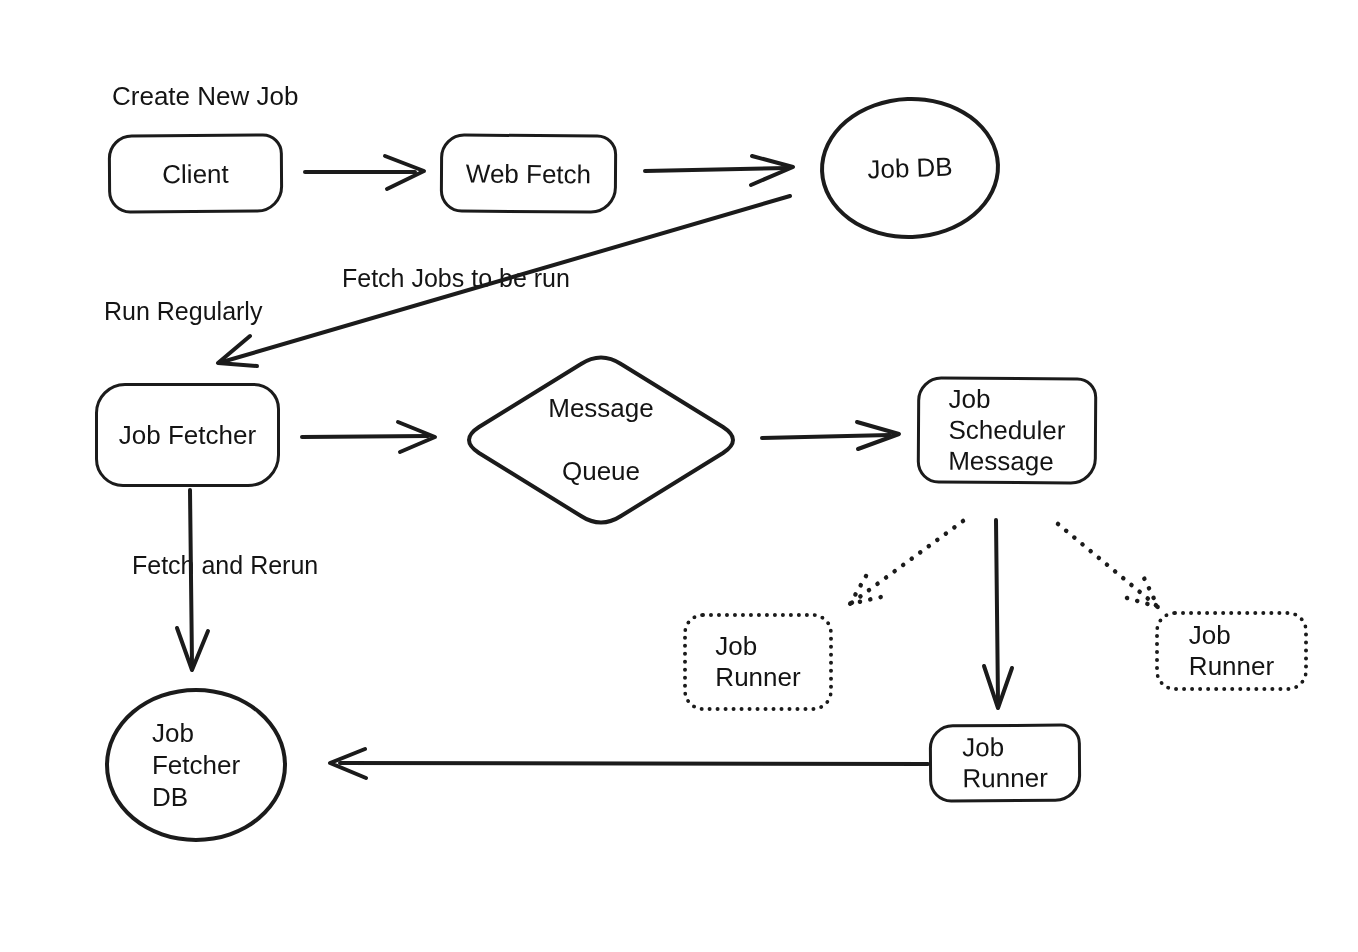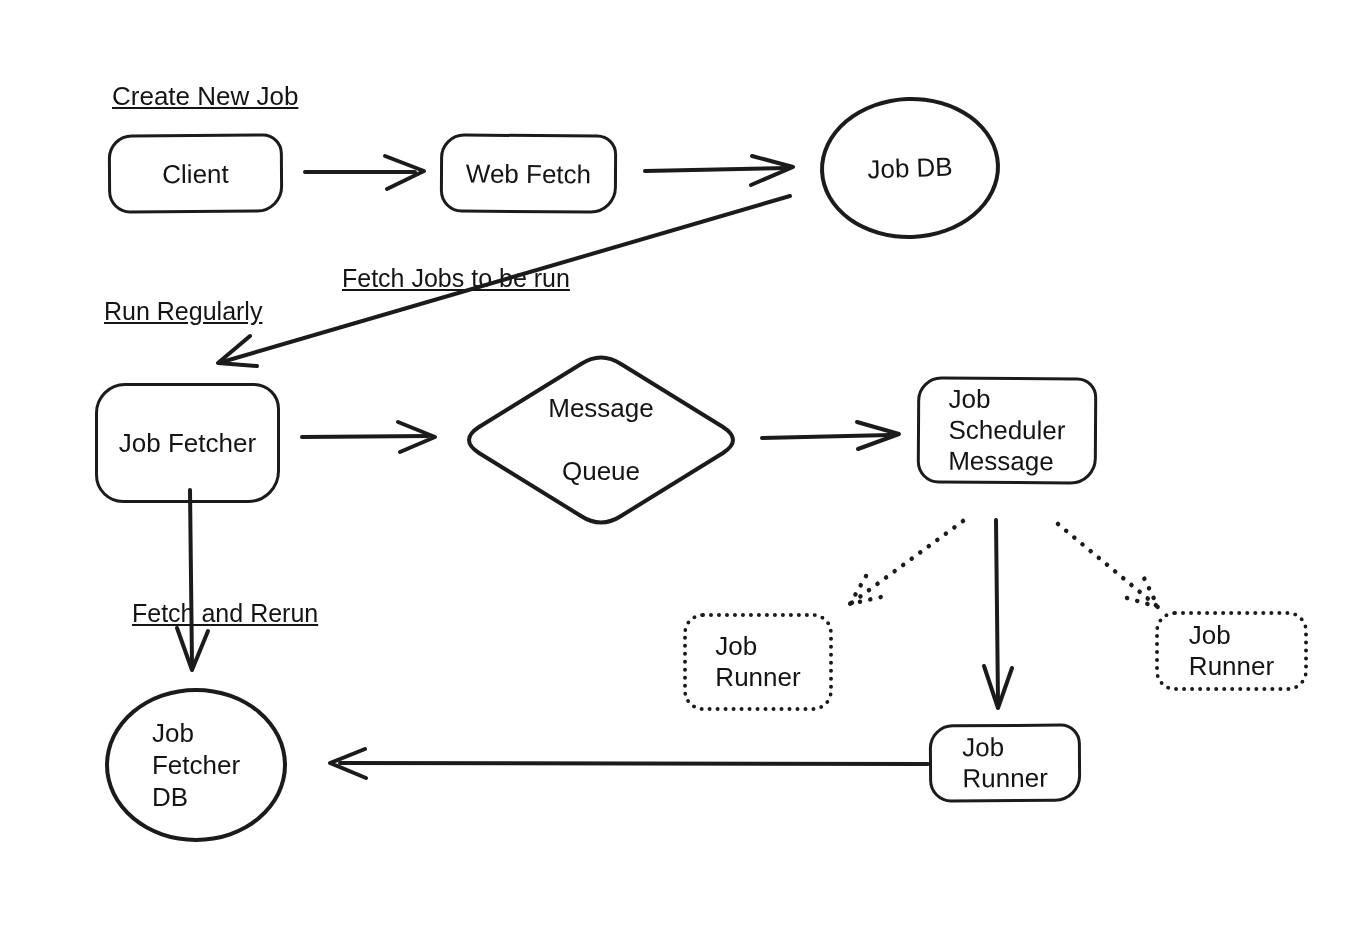--- a/index.html
+++ b/index.html
@@ -10,21 +10,21 @@
   .node{
     position:absolute;box-sizing:border-box;background:#ffffff;
     display:flex;align-items:center;justify-content:center;text-align:center;
     border:3.5px solid #1b1b1b;
   }
   .rect{border-radius:24px 20px 26px 22px;}
   .ellipse{border-radius:50%;border-width:4px;}
   .dotted{border:4px dotted #1b1b1b;border-radius:20px;}
   .lbl{font-size:26px;line-height:30px;white-space:nowrap;}
   .stack{display:flex;flex-direction:column;align-items:flex-start;line-height:31px;}
-  .ann{position:absolute;font-size:25px;line-height:31px;white-space:nowrap;text-decoration:underline;}
+  .ann{position:absolute;font-size:25px;line-height:31px;white-space:nowrap;}
   .ann.big{font-size:26px;}
   .diamond-wrap{position:absolute;background:transparent;border:none;}
   .diamond-wrap svg{position:absolute;left:0;top:0;}
   .diamond-wrap .stack{position:absolute;inset:0;display:flex;align-items:center;justify-content:center;gap:32px;}
   svg.arrows{position:absolute;left:0;top:0;pointer-events:none;}
   svg.arrows path{fill:none;stroke:#1b1b1b;stroke-width:4;stroke-linecap:round;stroke-linejoin:round;}
   svg.arrows path.dot{stroke-width:4.5;stroke-dasharray:0.1 10.5;}
   .tilt-l{transform:rotate(-0.4deg);}
   .tilt-r{transform:rotate(0.35deg);}
 </style>
@@ -38,21 +38,21 @@
   </div>
 
   <div class="node rect tilt-r" style="left:440px;top:134px;width:177px;height:79px;">
     <span class="lbl">Web Fetch</span>
   </div>
 
   <div class="node ellipse" style="left:820px;top:97px;width:180px;height:142px;transform:rotate(-2deg);">
     <span class="lbl">Job DB</span>
   </div>
 
-  <div class="node rect" style="left:95px;top:383px;width:185px;height:120px;border-radius:30px 26px 32px 28px;">
+  <div class="node rect" style="left:95px;top:383px;width:185px;height:104px;border-radius:30px 26px 32px 28px;">
     <span class="lbl">Job Fetcher</span>
   </div>
 
   <div class="diamond-wrap" style="left:455px;top:347px;width:292px;height:186px;">
     <svg width="292" height="186" viewBox="0 0 292 186">
       <path d="M 166 17 L 268 80 Q 288 93 268 106 L 166 169 Q 146 182 126 169 L 24 106 Q 4 93 24 80 L 126 17 Q 146 4 166 17 Z" fill="#ffffff" stroke="#1b1b1b" stroke-width="4" stroke-linejoin="round"></path>
     </svg>
     <div class="lbl stack">
       <span>Message</span>
       <span>Queue</span>
@@ -95,21 +95,21 @@
       <span>DB</span>
     </div>
   </div>
 
   <div class="ann big" style="left:112px;top:81px;">Create New Job</div>
 
   <div class="ann" style="left:342px;top:263px;">Fetch Jobs to be run</div>
 
   <div class="ann" style="left:104px;top:296px;">Run Regularly</div>
 
-  <div class="ann" style="left:132px;top:550px;margin-top:48px;">
+  <div class="ann" style="left:132px;top:550px;">
     <div>Fetch and Rerun</div>
   </div>
 
   <svg class="arrows" width="1358" height="952" viewBox="0 0 1358 952">
 
     <path d="M305 172 L415 172"></path>
     <path d="M385 156 L424 171 L387 189"></path>
 
     <path d="M645 171 L787 168"></path>
     <path d="M752 156 L793 167 L751 185"></path>

